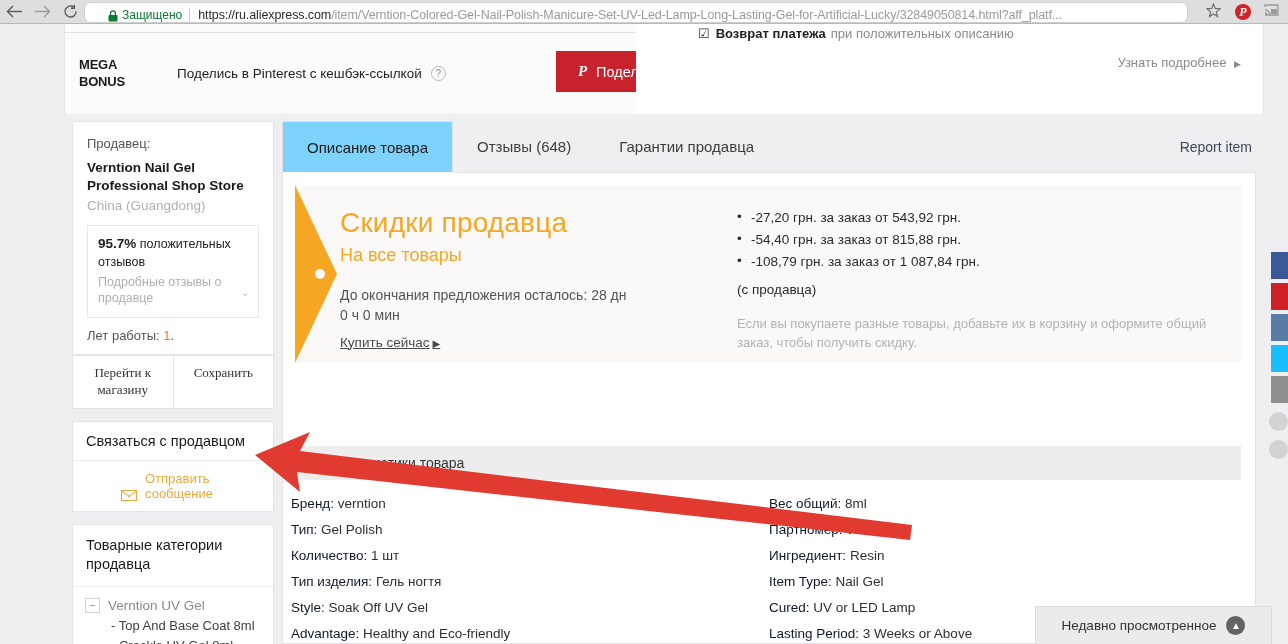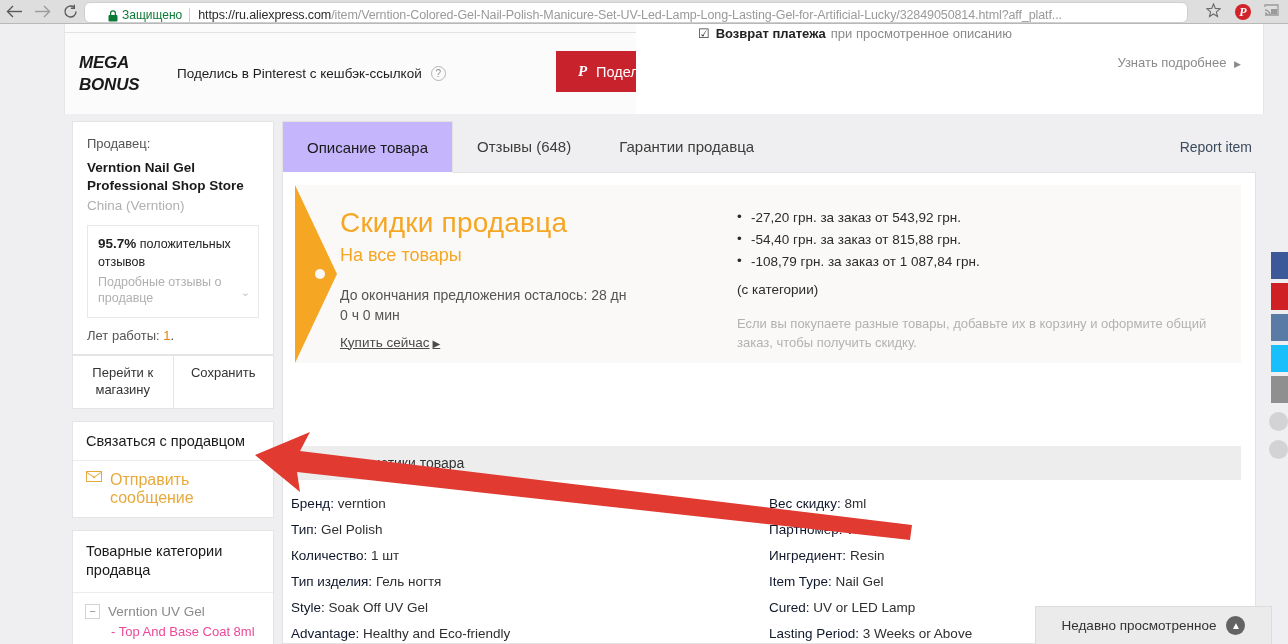--- a/index.html
+++ b/index.html
@@ -74,23 +74,22 @@
   
   #megabonus-bar {
     position: absolute; left: 0; top: 8px; width: 572px; height: 82px;
     background: #fbfbfb;
     border-top: 1px solid #e3e3e3;
     border-left: 1px solid #e6e6e6;
     display: flex; align-items: center;
   }
   #megabonus-logo {
     width: 102px; padding-left: 14px;
-    font-size: 17px; font-weight: bold; color: #1a1a1a; line-height: 1.25;
+    font-size: 13px; font-weight: bold; color: #1a1a1a; line-height: 1.25;
     letter-spacing: -0.2px;
-    font-style: italic;
   }
   #megabonus-text {
     font-size: 13.5px; color: #1d1d1d; margin-left: 10px; display: flex; align-items: center;
   }
   #megabonus-help {
     display: inline-flex; align-items: center; justify-content: center;
     width: 15px; height: 15px; border-radius: 50%;
     border: 1px solid #b5b5b5; color: #8d8d8d;
     font-size: 10px; margin-left: 9px;
   }
@@ -161,21 +160,21 @@
     flex: 1; text-align: center; font-size: 13px; color: #333;
     padding: 9px 4px; line-height: 1.3;
   }
   #btn-goto-store { border-right: 1px solid #e4e4e4; }
 
   #contact-card { margin-top: 12px; }
   #contact-title {
     font-size: 14.5px; color: #1a1a1a; padding: 11px 13px; border-bottom: 1px solid #ececec;
   }
   #send-message-row {
-    display: flex; align-items: flex-start; gap: 8px; padding: 10px 13px; font-size: 16px;
+    display: flex; align-items: flex-end; gap: 8px; padding: 10px 13px; font-size: 13px; margin-left: 35px;
   }
   #send-message-label { color: #e8a93c; }
   .envelope {
     width: 16px; height: 11px; border: 1.4px solid #e8a93c; position: relative; flex: none;
   }
   .envelope:before, .envelope:after {
     content: ""; position: absolute; top: 0px; width: 10px; height: 1.4px; background: #e8a93c;
   }
   .envelope:before { left: 0px; transform: rotate(33deg); transform-origin: left top; }
   .envelope:after { right: 0px; transform: rotate(-33deg); transform-origin: right top; }
@@ -187,37 +186,37 @@
   }
   #category-group { padding: 11px 12px 8px 12px; }
   #category-head { display: flex; align-items: center; gap: 8px; }
   #expander {
     width: 15px; height: 15px; border: 1px solid #d2d2d2; color: #8d8d8d;
     display: flex; align-items: center; justify-content: center; font-size: 11px; line-height: 1;
     flex: none;
   }
   #category-head-label { font-size: 13.5px; color: #8a8a8a; }
   .cat-child {
-    font-size: 13px; color: #ec4899; padding: 5px 0 0 26px;
+    font-size: 13px; color: #404040; padding: 5px 0 0 26px;
   }
 
   
   #right-col {
     position: absolute; left: 218px; top: 0; width: 974px;
   }
   #tabbar {
     height: 52px; border-bottom: 1px solid #e2e2e2;
     display: flex; align-items: stretch; position: relative;
   }
   .tab {
     display: flex; align-items: center; padding: 0 24px;
     font-size: 15px; color: #3d3d3d;
   }
   .tab.active {
-    background: #c4b5fd;
+    background: #7dd3fc;
     border: 1px solid #e2e2e2; border-bottom: 1px solid #fff;
     margin-bottom: -1px;
     color: #1a1a1a;
   }
   #report-item {
     position: absolute; right: 4px; top: 0; height: 52px;
     display: flex; align-items: center; font-size: 14px; color: #3b4a5c;
   }
 
   #tab-panel {
@@ -382,53 +381,53 @@
     </div>
     <div id="share-button">
       <span class="pin-glyph">P</span>
       <span>Поделиться</span>
     </div>
 
     <div id="return-panel">
       <div id="return-row">
         <span id="return-check">☑</span>
         <span id="return-bold">Возврат платежа</span>
-        <span id="return-rest">при просмотренное описанию</span>
+        <span id="return-rest">при положительных описанию</span>
       </div>
       <div id="learn-more">
         <span>Узнать подробнее</span>
         <span class="chev">▶</span>
       </div>
     </div>
 
     <div id="content">
 
       <div id="left-col">
 
         <div class="card" id="seller-card">
           <div id="seller-label">Продавец:</div>
           <div id="seller-name">Verntion Nail Gel Professional Shop Store</div>
-          <div id="seller-location">China (Verntion)</div>
+          <div id="seller-location">China (Guangdong)</div>
 
           <div id="rating-box">
             <div id="rating-line">
               <span id="rating-pct">95.7%</span>
               <span>положительных отзывов</span>
             </div>
             <div id="rating-sub">Подробные отзывы о продавце</div>
             <span id="rating-chevron">⌄</span>
           </div>
 
           <div id="years-line">
             <span>Лет работы:</span>
             <span id="years-value">1</span><span>.</span>
           </div>
         </div>
 
-        <div class="card" style="border-top:none;">
+        <div class="card" style="border-top:none;font-family:Liberation Serif, serif;">
           <div id="seller-buttons">
             <div class="seller-btn" id="btn-goto-store">Перейти к магазину</div>
             <div class="seller-btn">Сохранить</div>
           </div>
         </div>
 
         <div class="card" id="contact-card">
           <div id="contact-title">Связаться с продавцом</div>
           <div id="send-message-row">
             <span class="envelope"></span>
@@ -470,39 +469,39 @@
               <div id="promo-sub">На все товары</div>
               <div id="promo-countdown">До окончания предложения осталось: 28 дн 0 ч 0 мин</div>
               <a id="promo-buy">
                 <span>Купить сейчас</span><span class="chev">▶</span>
               </a>
             </div>
             <div id="promo-right">
               <div class="promo-li">-27,20 грн. за заказ от 543,92 грн.</div>
               <div class="promo-li">-54,40 грн. за заказ от 815,88 грн.</div>
               <div class="promo-li">-108,79 грн. за заказ от 1 087,84 грн.</div>
-              <div id="promo-ship">(с категории)</div>
+              <div id="promo-ship">(с продавца)</div>
               <div id="promo-note">Если вы покупаете разные товары, добавьте их в корзину и оформите общий заказ, чтобы получить скидку.</div>
             </div>
           </div>
 
           <div id="spec-header">Характеристики товара</div>
 
           <div id="spec-cols">
             <div class="spec-col" id="spec-col-left">
               <div class="spec-row"><span class="spec-key">Бренд:</span> <span>verntion</span></div>
               <div class="spec-row"><span class="spec-key">Тип:</span> <span>Gel Polish</span></div>
               <div class="spec-row"><span class="spec-key">Количество:</span> <span>1 шт</span></div>
               <div class="spec-row"><span class="spec-key">Тип изделия:</span> <span>Гель ногтя</span></div>
               <div class="spec-row"><span class="spec-key">Style:</span> <span>Soak Off UV Gel</span></div>
               <div class="spec-row"><span class="spec-key">Advantage:</span> <span>Healthy and Eco-friendly</span></div>
 
             </div>
             <div class="spec-col" id="spec-col-right">
-              <div class="spec-row"><span class="spec-key">Вес скидку:</span> <span>8ml</span></div>
+              <div class="spec-row"><span class="spec-key">Вес общий:</span> <span>8ml</span></div>
               <div class="spec-row"><span class="spec-key">Партномер:</span> <span>v803</span></div>
               <div class="spec-row"><span class="spec-key">Ингредиент:</span> <span>Resin</span></div>
               <div class="spec-row"><span class="spec-key">Item Type:</span> <span>Nail Gel</span></div>
               <div class="spec-row"><span class="spec-key">Cured:</span> <span>UV or LED Lamp</span></div>
               <div class="spec-row"><span class="spec-key">Lasting Period:</span> <span>3 Weeks or Above</span></div>
 
             </div>
           </div>
 
         </div>

